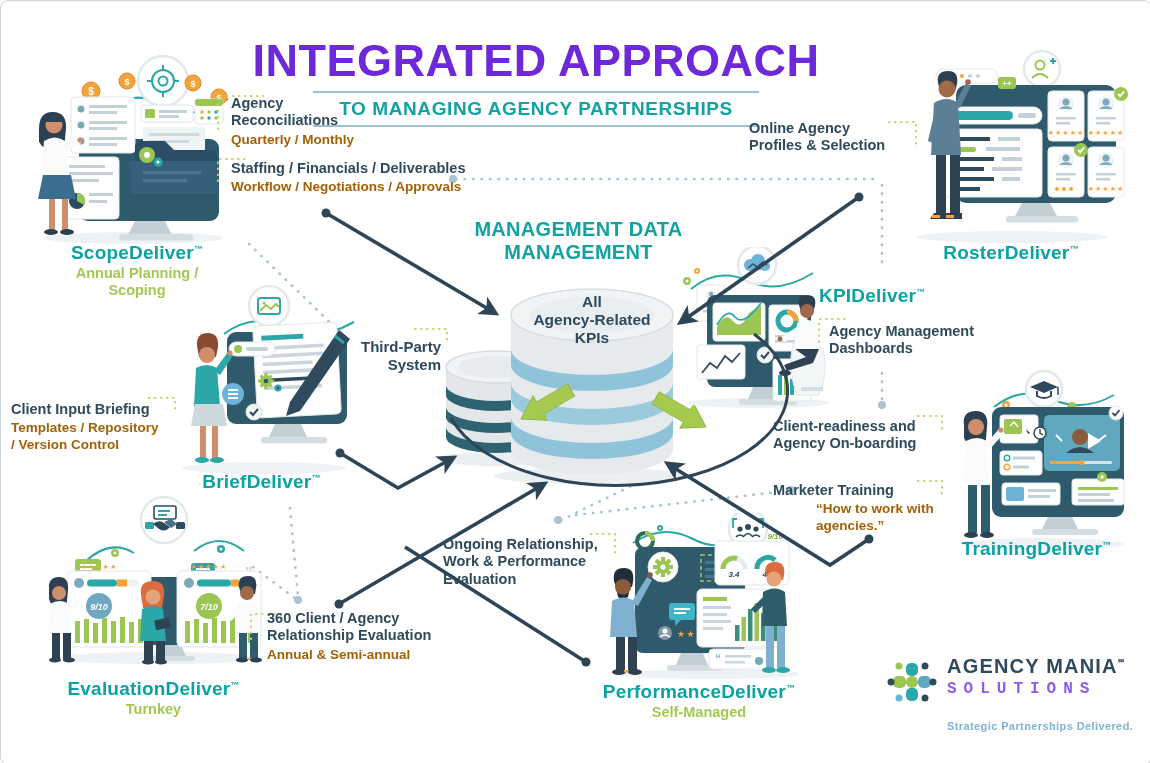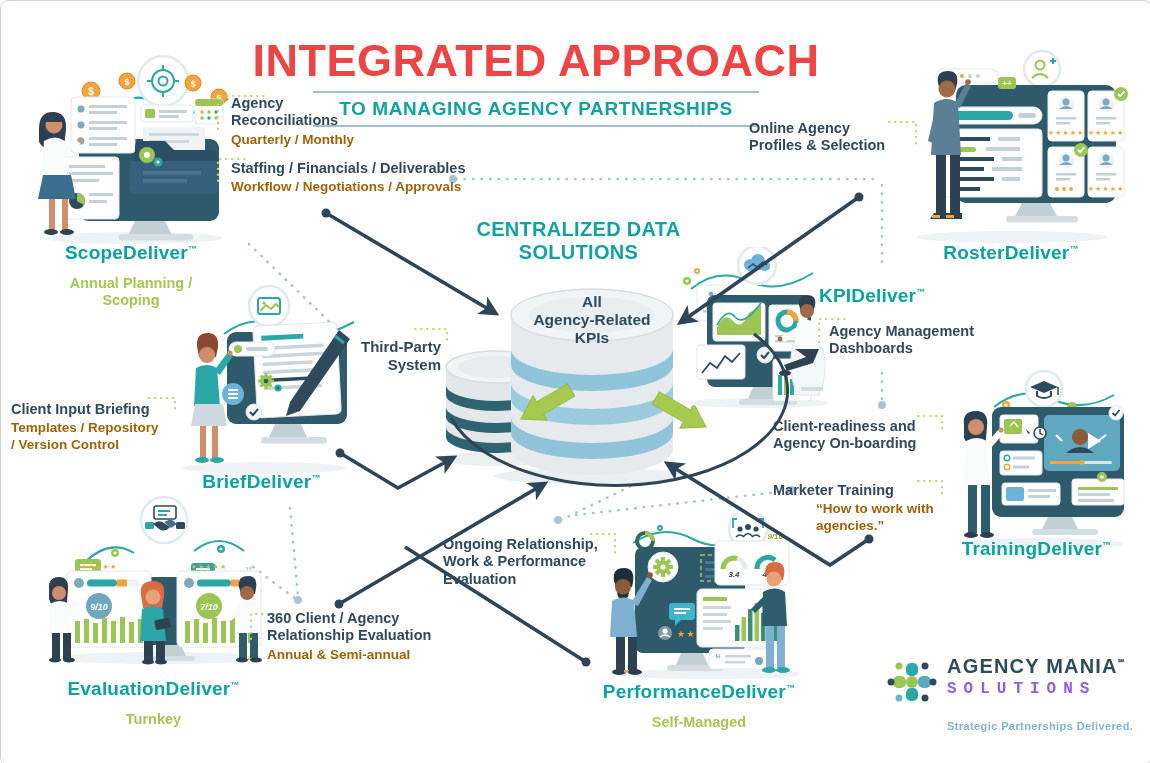--- a/index.html
+++ b/index.html
@@ -1,27 +1,27 @@
 <!DOCTYPE html>
 <html><head>
 <meta charset="utf-8">
 <style>
   html,body{margin:0;padding:0;background:#ffffff;}
   .stage{position:relative;width:1150px;height:763px;background:#fff;border:1px solid #ccd6da;
          border-radius:8px;overflow:hidden;font-family:"Liberation Sans",sans-serif;}
   .abs{position:absolute;}
   .z1{z-index:1}.z2{z-index:2}.z4{z-index:4}.z5{z-index:5}
-  .t-title{font-size:45px;font-weight:800;color:#ef4444;letter-spacing:.5px;text-align:center;}
+  .t-title{font-size:45px;font-weight:800;color:#6d28d9;letter-spacing:.5px;text-align:center;}
   .t-sub{display:inline-block;font-size:19px;font-weight:800;color:#12a2a2;letter-spacing:.6px;
          border-top:2px solid #9fc0ce;border-bottom:2px solid #9fc0ce;padding:5px 26px;}
   .center-h{font-size:20px;font-weight:800;color:#12a2a2;text-align:center;line-height:1.15;letter-spacing:.3px;}
   .prod{font-size:19px;font-weight:800;color:#0ba2a2;text-align:center;letter-spacing:.2px;}
   .prod sup{font-size:9px;font-weight:700;}
   .tal{text-align:left}.tar{}
-  .tag{font-size:14.5px;font-weight:800;color:#a3c853;text-align:center;margin-top:11px;line-height:1.2;}
+  .tag{font-size:14.5px;font-weight:800;color:#a3c853;text-align:center;margin-top:1px;line-height:1.2;}
   .ann-t{font-size:14.5px;font-weight:800;color:#2e4a5c;line-height:1.2;}
   .ann-s{font-size:13.5px;font-weight:800;color:#a16207;line-height:1.2;margin-top:2px;}
   .tp{font-size:15px;font-weight:800;color:#2e4a5c;line-height:1.2;text-align:right;}
   .logo-n1{font-size:20px;font-weight:800;color:#2e4a5c;letter-spacing:1.2px;}
   .logo-n1 sup{font-size:8px;}
   .logo-n2{font-size:16px;color:#8b5cf6;letter-spacing:7px;font-weight:600;margin-top:2px;font-family:Liberation Mono, monospace;}
   .logo-tag{font-size:11px;color:#7fb4d4;font-weight:700;margin-top:22px;letter-spacing:.4px;}
 </style>
 </head>
 <body>
@@ -49,21 +49,21 @@
     </g>
   </svg>
 
   <div class="abs z5" style="left:185px;top:34px;width:700px;text-align:center">
     <div class="t-title">INTEGRATED APPROACH</div>
     <div style="margin-top:4px">
       <span class="t-sub">TO MANAGING AGENCY PARTNERSHIPS</span>
     </div>
   </div>
 
-  <div class="abs z5 center-h" style="left:455px;top:217px;width:245px">CENTRALIZED DATA SOLUTIONS</div>
+  <div class="abs z5 center-h" style="left:455px;top:217px;width:245px">MANAGEMENT DATA MANAGEMENT</div>
 
   <div class="abs z5 tp" style="left:346px;top:337px;width:94px">Third-Party System</div>
 
   <svg class="abs z2" style="left:420px;top:268px" width="380" height="220" viewBox="0 0 380 220">
     <ellipse cx="171" cy="207" rx="98" ry="8" fill="#eaeff1"></ellipse>
     <ellipse cx="75" cy="190" rx="58" ry="7" fill="#eaeff1"></ellipse>
 
     <g>
       <path d="M25 98 V167 A50 16 0 0 0 125 167 V98 Z" fill="#e3e7e9"></path>
       <path d="M25 116 A50 16 0 0 0 125 116 L125 126 A50 16 0 0 1 25 126 Z" fill="#2e6472"></path>
@@ -749,21 +749,21 @@
     <div class="ann-s" style="width:120px;margin-left:43px">“How to work with agencies.”</div>
   </div>
   <div class="abs z5 tal" style="left:266px;top:609px;width:178px">
     <div class="ann-t">360 Client / Agency Relationship Evaluation</div>
     <div class="ann-s">Annual &amp; Semi-annual</div>
   </div>
   <div class="abs z5 tar" style="left:442px;top:535px;width:165px">
     <div class="ann-t">Ongoing Relationship, Work &amp; Performance Evaluation</div>
   </div>
 
-  <div class="abs z5" style="left:25px;top:241px;width:210px">
+  <div class="abs z5" style="left:31px;top:241px;width:210px">
     <div class="prod"><span>ScopeDeliver</span><sup>™</sup></div>
     <div class="tag" style="width:150px;margin-left:30px">Annual Planning / Scoping</div>
   </div>
   <div class="abs z5" style="left:895px;top:241px;width:230px">
     <div class="prod"><span>RosterDeliver</span><sup>™</sup></div>
   </div>
   <div class="abs z5" style="left:818px;top:284px;width:170px">
     <div class="prod tal"><span>KPIDeliver</span><sup>™</sup></div>
   </div>
   <div class="abs z5" style="left:168px;top:470px;width:185px">

